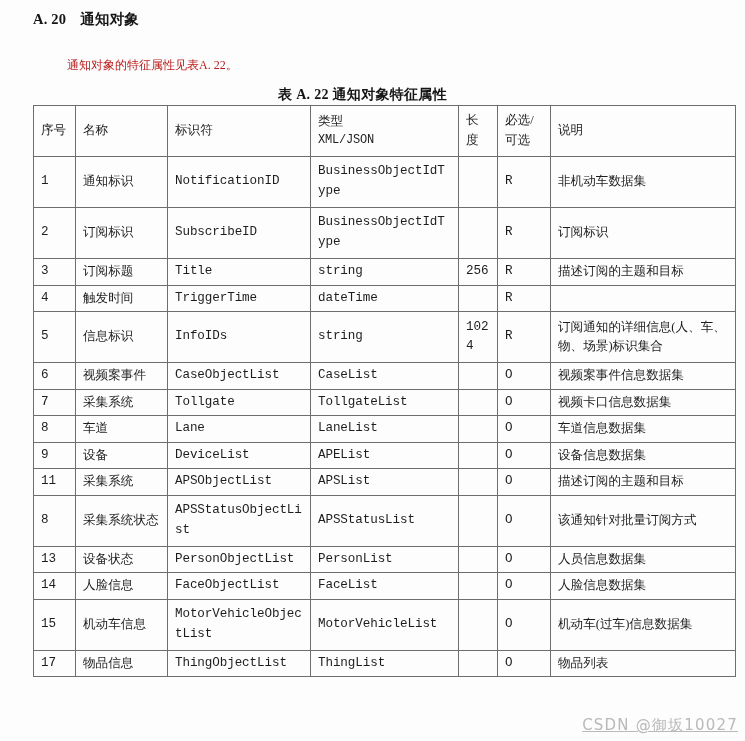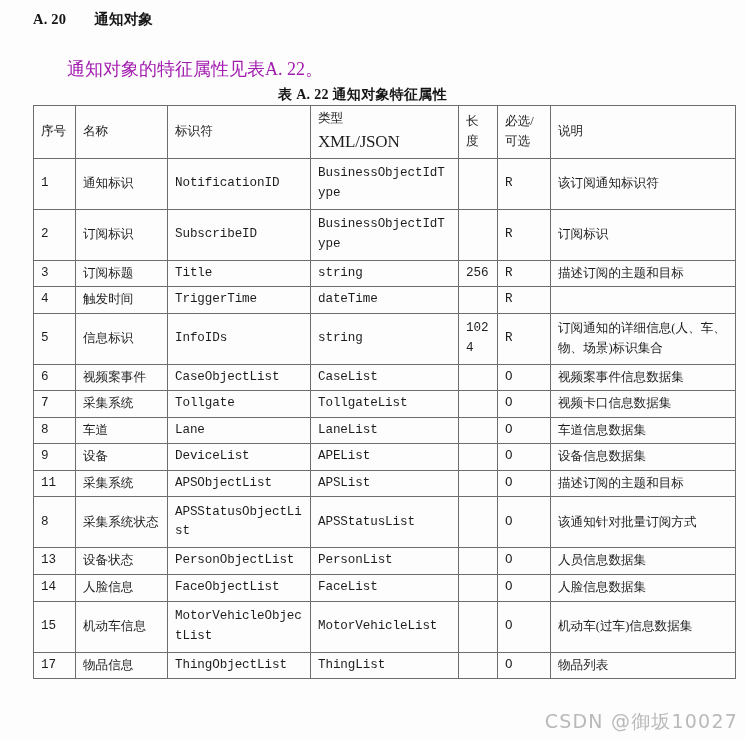--- a/index.html
+++ b/index.html
@@ -28,31 +28,31 @@
     position: absolute;
     left: 33px;
     top: 10px;
     font-size: 14.5px;
     font-weight: bold;
     letter-spacing: 0.2px;
     white-space: nowrap;
     color: #151515;
   }
   .section-heading .num {
-    margin-right: 28px;
+    margin-right: 14px;
   }
 
   
   .body-paragraph {
     position: absolute;
     left: 67px;
     top: 57px;
-    font-size: 18px;
+    font-size: 12px;
     white-space: nowrap;
-    color: #a21caf;
+    color: #b91c1c;
   }
 
   
   .table-caption {
     position: absolute;
     left: 0;
     right: 0;
     top: 86px;
     text-align: center;
     font-size: 14px;
@@ -120,42 +120,43 @@
   
   thead th {
     vertical-align: middle;
     font-size: 12.8px;
     line-height: 1.7;
     padding-top: 5px;
     padding-bottom: 5px;
   }
   thead th .sub {
     display: block;
-    font-family: Liberation Serif, serif;
-    font-size: 17px;
+    font-family: Liberation Mono, monospace;
+    font-size: 12px;
     letter-spacing: -0.2px;
   }
 
   
   tr.r-tall td { height: 44px; }
   tr.r-short td { height: 18px; }
   thead tr th { height: 44px; }
 
   
   .watermark {
     position: absolute;
     right: 7px;
     bottom: 6px;
-    font-size: 19px;
+    font-size: 15px;
     font-family: "DejaVu Sans", "Liberation Sans", sans-serif;
     color: #b9b9b9;
     letter-spacing: 1.2px;
     white-space: nowrap;
     pointer-events: none;
     user-select: none;
+    text-decoration: underline;
   }
 </style>
 </head>
 <body>
 
 <div class="page">
 
   <div class="section-heading">
     <span class="num">A. 20</span><span>通知对象</span>
   </div>
@@ -190,21 +191,21 @@
         </tr>
       </thead>
       <tbody id="table-body">
           <tr class="r-tall">
             <td class="num-cell">1</td>
             <td class="cn">通知标识</td>
             <td class="mono">NotificationID</td>
             <td class="mono">BusinessObjectIdType</td>
             <td class="len-cell"></td>
             <td class="req-cell">R</td>
-            <td class="cn">该订阅通知标识符</td>
+            <td class="cn">非机动车数据集</td>
           </tr>
           <tr class="r-tall">
             <td class="num-cell">2</td>
             <td class="cn">订阅标识</td>
             <td class="mono">SubscribeID</td>
             <td class="mono">BusinessObjectIdType</td>
             <td class="len-cell"></td>
             <td class="req-cell">R</td>
             <td class="cn">订阅标识</td>
           </tr>

